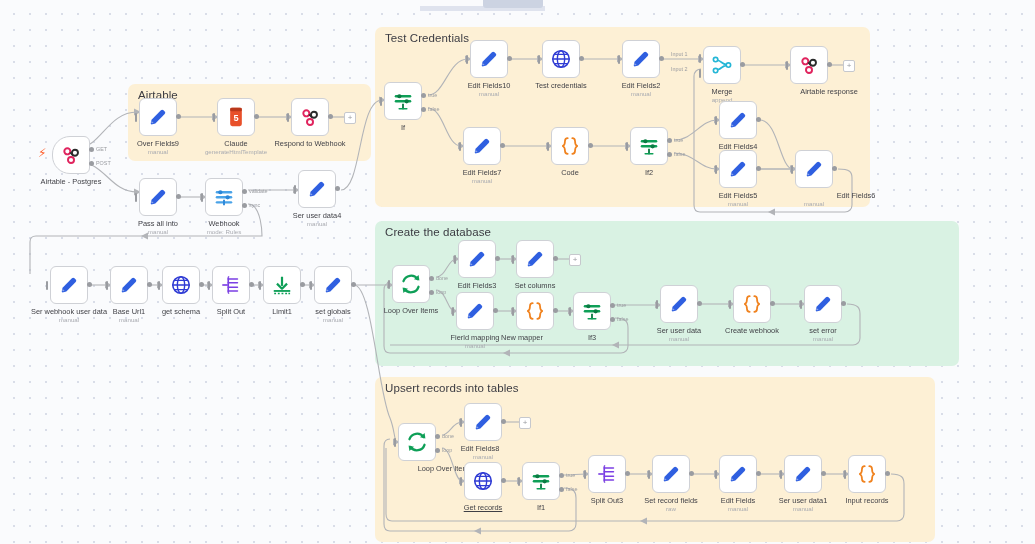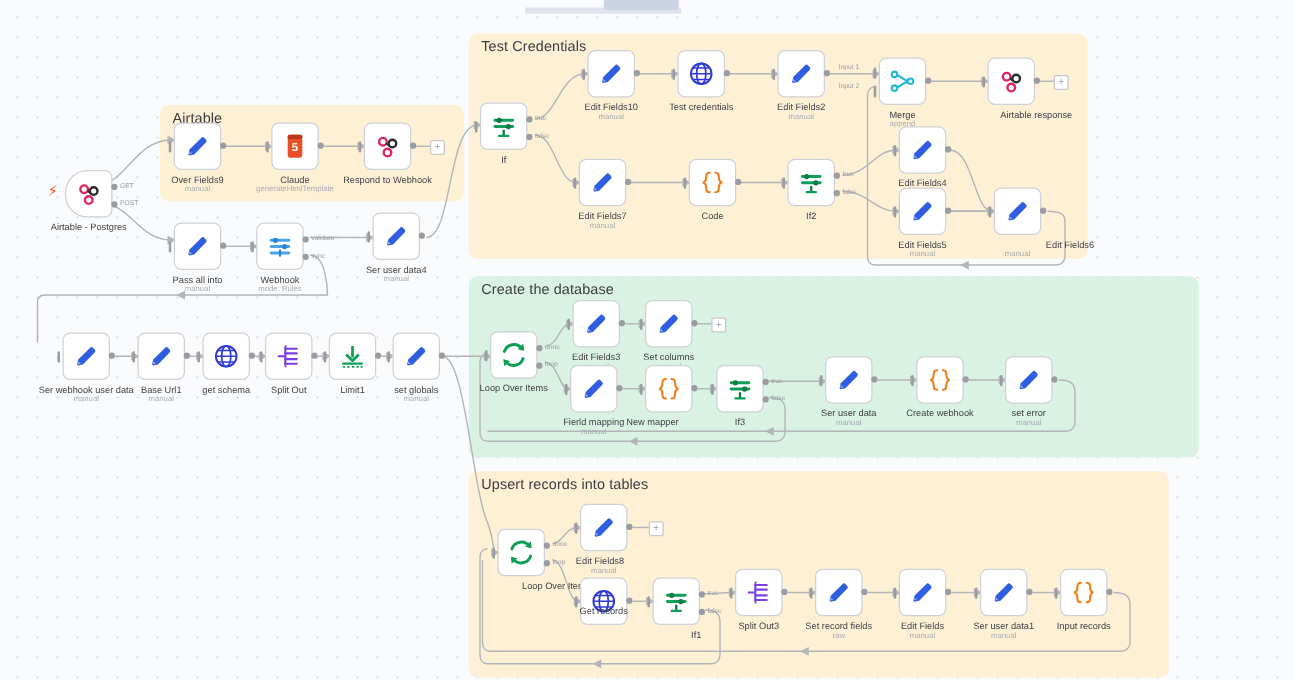--- a/index.html
+++ b/index.html
@@ -721,39 +721,39 @@
         <div class="glyph">
           <svg width="22" height="22" viewBox="0 0 24 24">
             <circle cx="12" cy="12" r="9" fill="none" stroke="#2f3bd4" stroke-width="1.7"></circle>
             <ellipse cx="12" cy="12" rx="4" ry="9" fill="none" stroke="#2f3bd4" stroke-width="1.5"></ellipse>
             <path d="M3 12h18M4.6 7h14.8M4.6 17h14.8" stroke="#2f3bd4" stroke-width="1.4"></path>
           </svg>
         </div>
       </div>
       <div class="inbar" style="left: 460px; top: 477px;"></div>
       <div class="port" style="left: 501px; top: 478px;"></div>
-      <div class="nlabel" style="left: 483px; top: 484px;">Get records</div>
+      <div class="nlabel" style="left: 483px; top: 503px; text-decoration: underline;">Get records</div>
       <div class="node" style="left: 522px; top: 462px;">
         <div class="glyph">
           <svg width="22" height="22" viewBox="0 0 24 24">
             <rect x="3" y="5.5" width="18" height="2.6" rx="1.3" fill="#0e9f57"></rect>
             <rect x="3" y="11" width="18" height="2.6" rx="1.3" fill="#0e9f57"></rect>
             <circle cx="8" cy="6.8" r="2.3" fill="#0b7b43"></circle>
             <circle cx="16" cy="12.3" r="2.3" fill="#0b7b43"></circle>
             <rect x="11" y="15" width="2" height="6" fill="#0b7b43"></rect>
             <rect x="7" y="19.5" width="10" height="1.8" rx=".9" fill="#0e9f57"></rect>
           </svg>
         </div>
       </div>
       <div class="inbar" style="left: 518px; top: 477px;"></div>
       <div class="port" style="left: 559px; top: 473px;"></div>
       <div class="plabel" style="left: 566px; top: 472px;">true</div>
       <div class="port" style="left: 559px; top: 487px;"></div>
       <div class="plabel" style="left: 566px; top: 486px;">false</div>
-      <div class="nlabel" style="left: 541px; top: 503px; margin-left: 16px;">If1</div>
+      <div class="nlabel" style="left: 541px; top: 503px;">If1</div>
       <div class="node" style="left: 588px; top: 455px;">
         <div class="glyph">
           <svg width="22" height="22" viewBox="0 0 24 24">
             <path d="M9 4v16" stroke="#7b3fe4" stroke-width="1.8"></path>
             <path d="M2.5 12h6" stroke="#7b3fe4" stroke-width="1.8"></path>
             <path d="M9 5.5h10M9 9.5h10M9 14.5h10M9 18.5h10" stroke="#7b3fe4" stroke-width="1.8" stroke-linecap="round"></path>
             <path d="M9 4c0-.6.4-1 1-1M9 20c0 .6.4 1 1 1" stroke="#7b3fe4" stroke-width="1.6"></path>
           </svg>
         </div>
       </div>

